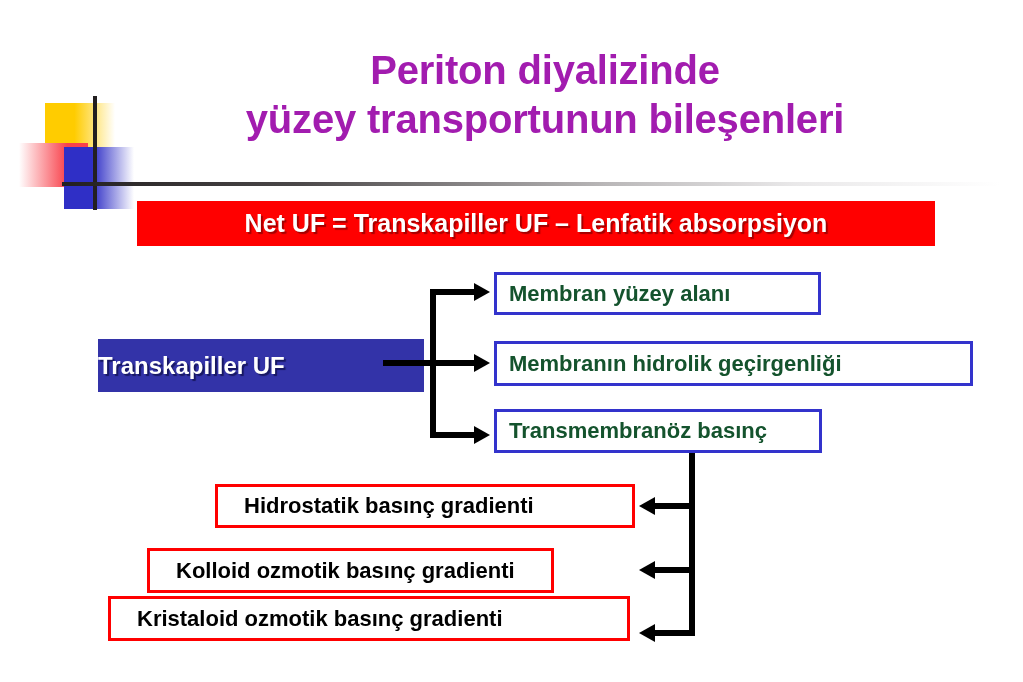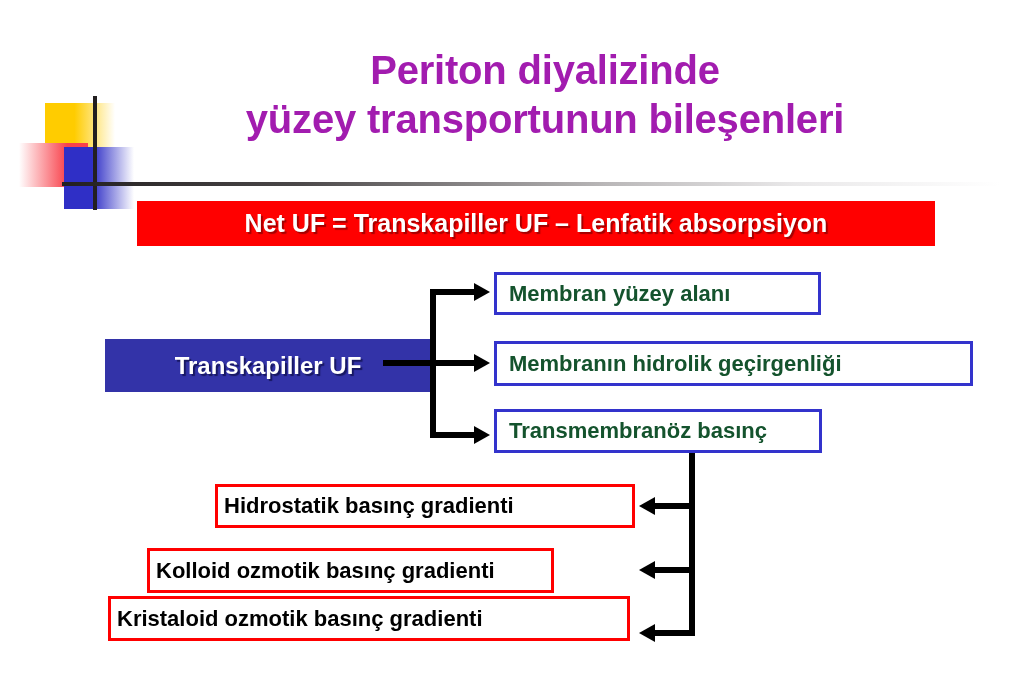--- a/index.html
+++ b/index.html
@@ -74,22 +74,20 @@
     white-space: nowrap;
   }
 
   
   .src-box {
     position: absolute;
     left: 98px; top: 339px; width: 326px; height: 53px;
     background: #3333A8;
     display: flex;
     align-items: center;
-    justify-content: center;
-    margin-left: 7px;
   }
   .src-box span {
     color: #ffffff;
     font-size: 24px;
     font-weight: bold;
     text-shadow: 2px 2px 1px rgba(0,0,40,0.55);
     white-space: nowrap;
   }
 
   
@@ -113,21 +111,21 @@
   .bbox3 { left: 494px; top: 409px; width: 328px; height: 44px; }
 
   
   .rbox {
     position: absolute;
     border: 3px solid #FF0000;
     background: #ffffff;
     display: flex;
     align-items: center;
     box-sizing: border-box;
-    padding-left: 6px;
+    padding-left: 26px;
   }
   .rbox span {
     color: #000000;
     font-size: 22px;
     font-weight: bold;
     white-space: nowrap;
   }
   .rbox1 { left: 215px; top: 484px; width: 420px; height: 44px; }
   .rbox2 { left: 147px; top: 548px; width: 407px; height: 45px; }
   .rbox3 { left: 108px; top: 596px; width: 522px; height: 45px; }

